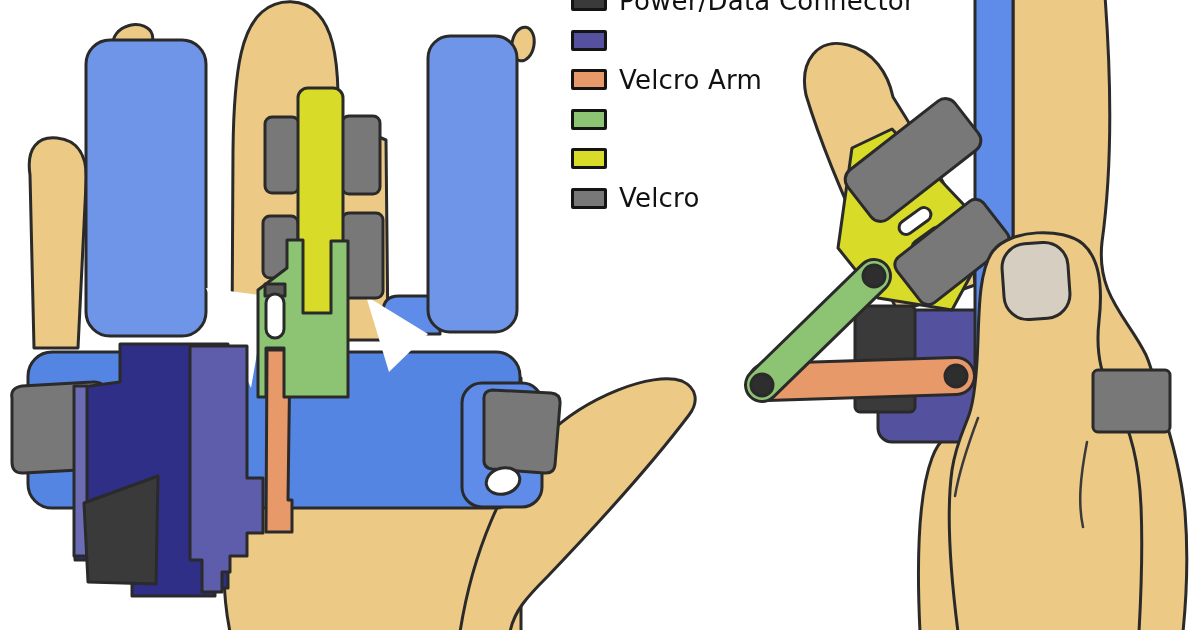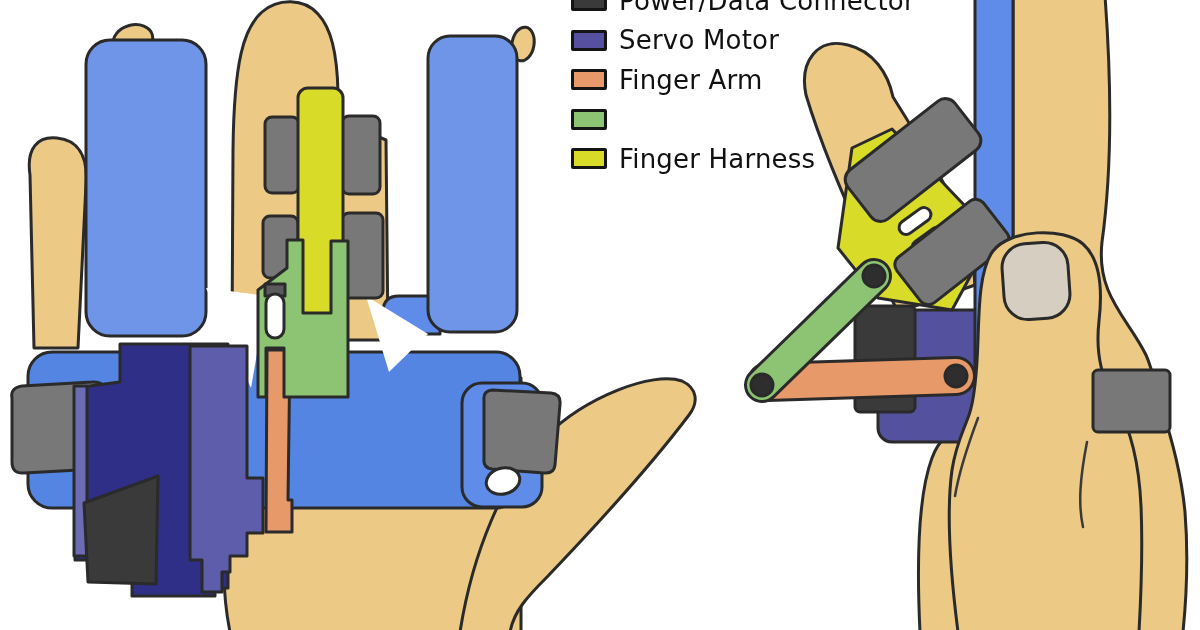--- a/index.html
+++ b/index.html
@@ -107,26 +107,28 @@
   </g>
 </svg>
 
 <div id="legend">
   <div class="legend-row">
     <div class="swatch" style="background: rgb(58, 58, 58);"></div>
     <span class="legend-label">Power/Data Connector</span>
   </div>
   <div class="legend-row">
     <div class="swatch" style="background: rgb(85, 81, 158);"></div>
-    <span class="legend-label">Servo Motor</span>
   </div>
   <div class="legend-row">
     <div class="swatch" style="background: rgb(232, 153, 106);"></div>
-    <span class="legend-label">Finger Arm</span>
+    <span class="legend-label">Velcro Arm</span>
   </div>
   <div class="legend-row">
     <div class="swatch" style="background: rgb(140, 196, 115);"></div>
   </div>
   <div class="legend-row">
     <div class="swatch" style="background: rgb(216, 220, 40);"></div>
-    <span class="legend-label">Finger Harness</span>
+  </div>
+  <div class="legend-row">
+    <div class="swatch" style="background: rgb(120, 120, 120);"></div>
+    <span class="legend-label">Velcro</span>
   </div>
 </div>
 
 </body></html>

